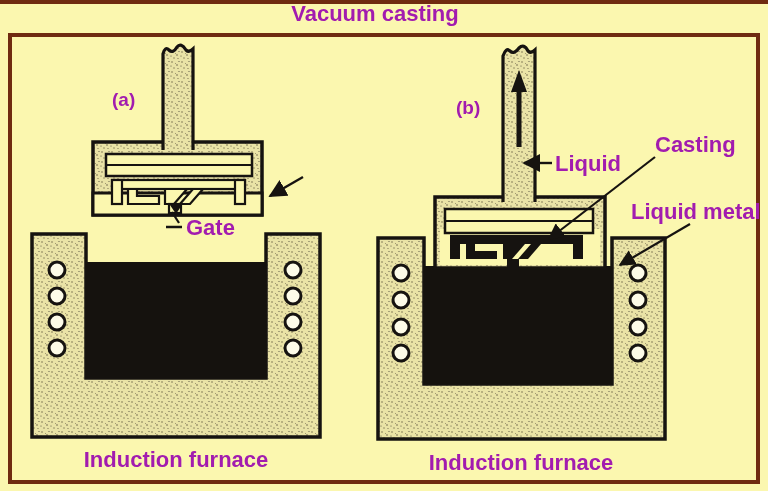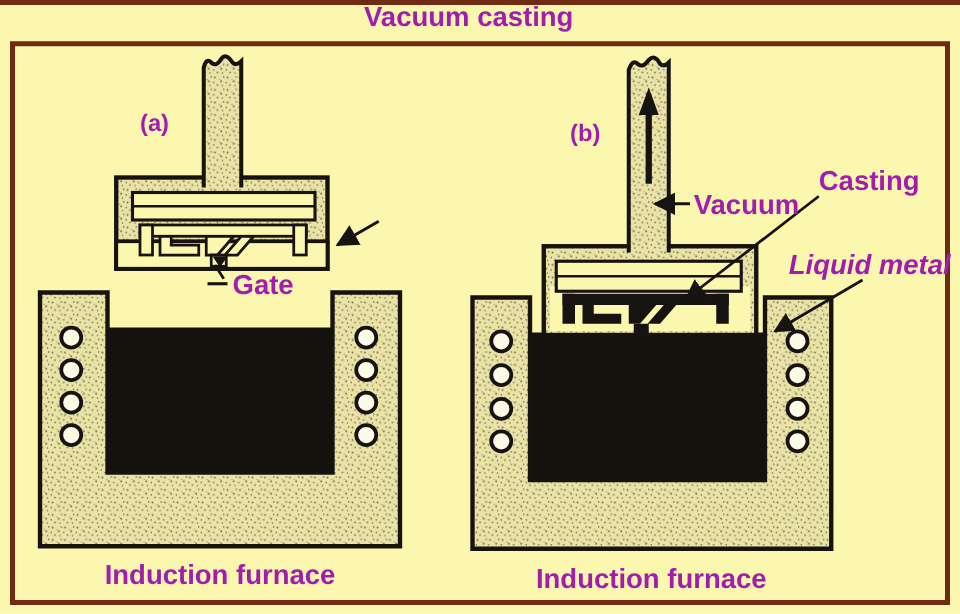--- a/index.html
+++ b/index.html
@@ -140,18 +140,18 @@
     <line x1="655" y1="157" x2="549" y2="239" stroke="#161310" stroke-width="2.2" marker-end="url(#ah)"></line>
 
     <line x1="690" y1="224" x2="620" y2="265" stroke="#161310" stroke-width="2.2" marker-end="url(#ah)"></line>
   </svg>
 
   <div class="lbl fig-letter" style="left:112px;top:90px;">(a)</div>
   <div class="lbl callout" style="left:186px;top:216px;">Gate</div>
   <div class="lbl furnace-caption" style="left:76px;top:448px;width:200px;">Induction furnace</div>
 
   <div class="lbl fig-letter" style="left:456px;top:98px;">(b)</div>
-  <div class="lbl callout" style="left:555px;top:152px;">Vacuum</div>
+  <div class="lbl callout" style="left:555px;top:152px;">Liquid</div>
   <div class="lbl callout" style="left:655px;top:133px;">Casting</div>
-  <div class="lbl callout" style="left:631px;top:200px;font-style:italic;">Liquid metal</div>
+  <div class="lbl callout" style="left:631px;top:200px;">Liquid metal</div>
   <div class="lbl furnace-caption" style="left:421px;top:451px;width:200px;">Induction furnace</div>
 
 </div>
 
 </body></html>

